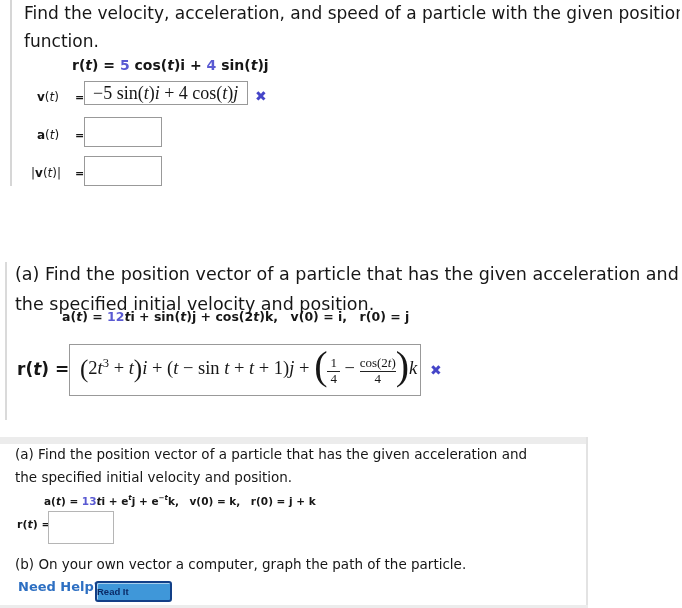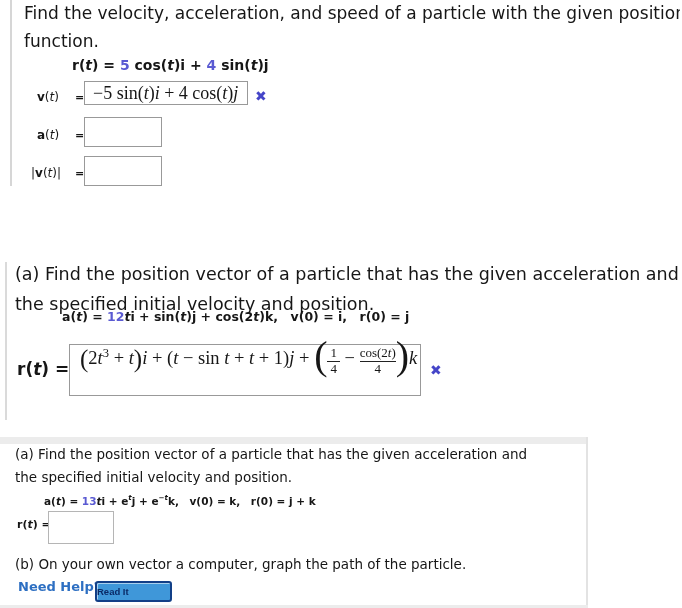--- a/index.html
+++ b/index.html
@@ -34,21 +34,21 @@
   #p1-slabel{left:31px;top:166px;font-size:12px}
   #p1-seq{left:75px;top:167px;font-size:11px;font-weight:bold}
   #p1-sbox{left:84px;top:156px;width:78px;height:30px}
 
   
   #p2-line{left:5px;top:262px;width:2px;height:158px;background:#dadada}
   #p2-h1{left:15px;top:264px;font-size:17.5px;width:667px}
   #p2-h2{left:15px;top:294px;font-size:17.5px}
   #p2-given{left:62px;top:309px;font-size:12.5px;font-weight:bold}
   #p2-rlabel{left:17px;top:359px;font-size:17px;font-weight:bold}
-  #p2-box{left:69px;top:344px;width:352px;height:52px;display:flex;padding-left:10px;font-size:18.5px}
+  #p2-box{left:69px;top:344px;width:352px;height:52px;display:flex;align-items:center;padding-left:10px;font-size:18.5px}
   #p2-x{left:430px;top:363px}
 
   
   #p3-striptop{left:0;top:437px;width:588px;height:7px;background:#ececec}
   #p3-rightline{left:586px;top:437px;width:2px;height:171px;background:#e3e3e3}
   #p3-h1{left:15px;top:446px;font-size:13.5px;white-space:nowrap}
   #p3-h2{left:15px;top:469px;font-size:13.5px}
   #p3-given{left:44px;top:493px;font-size:10.5px;font-weight:bold}
   #p3-rlabel{left:17px;top:518px;font-size:11px;font-weight:bold}
   #p3-box{left:48px;top:511px;width:66px;height:33px;border-color:#b5b5b5}

